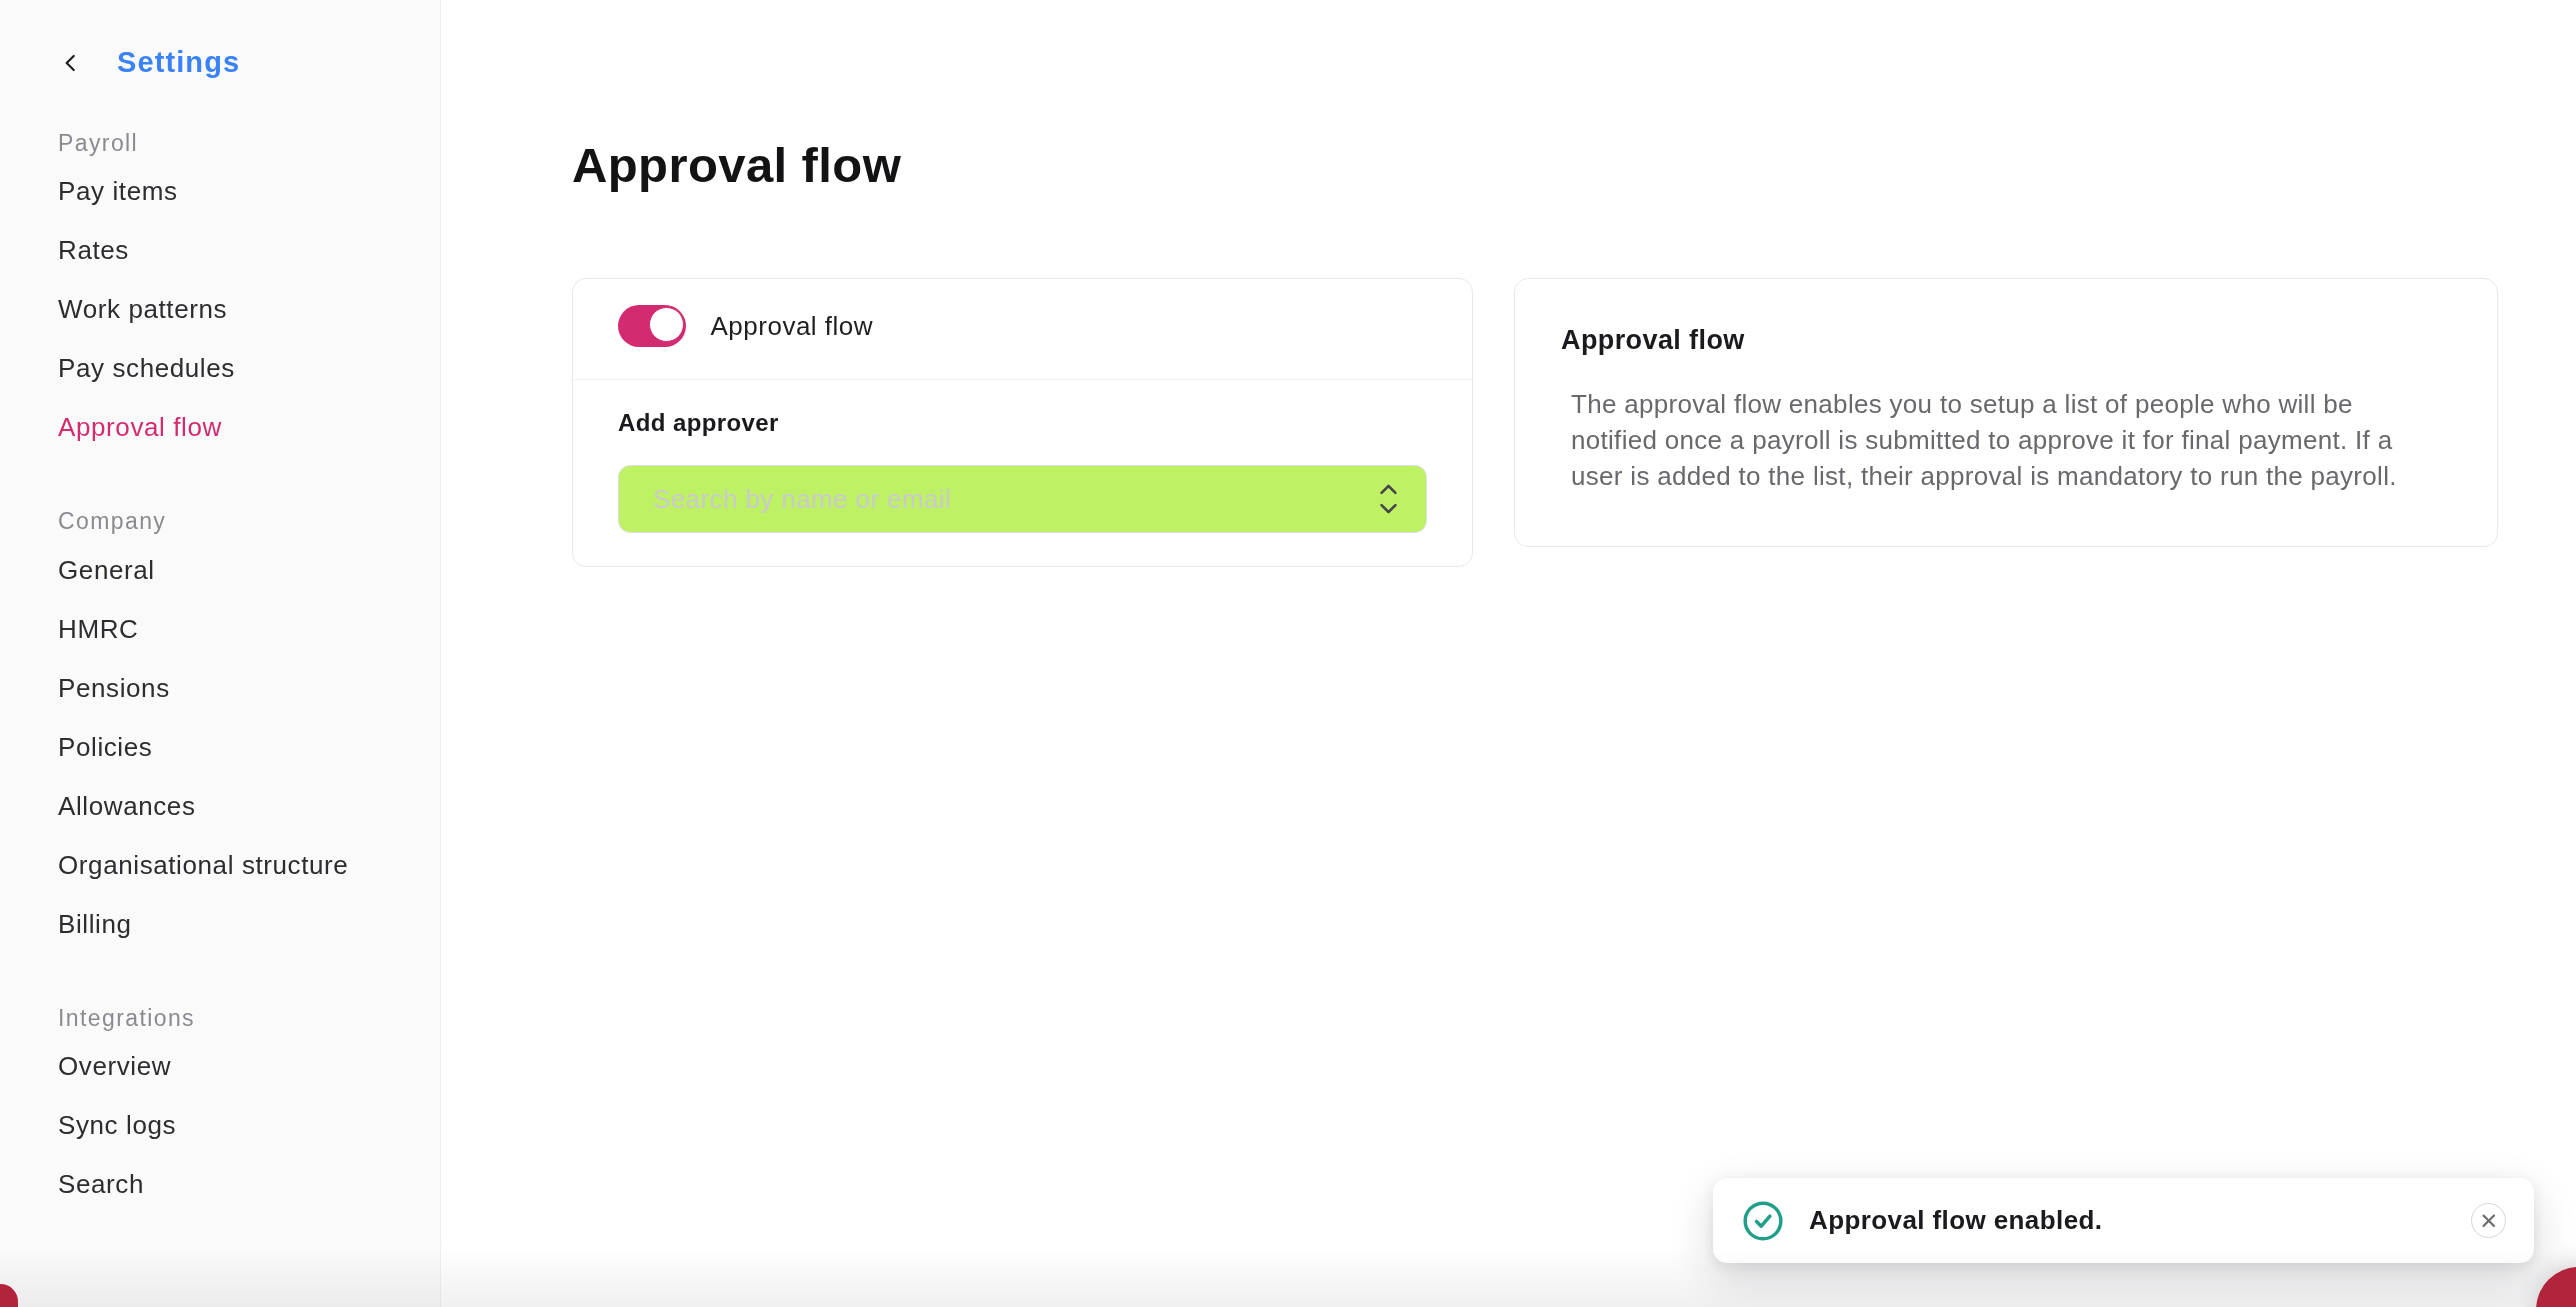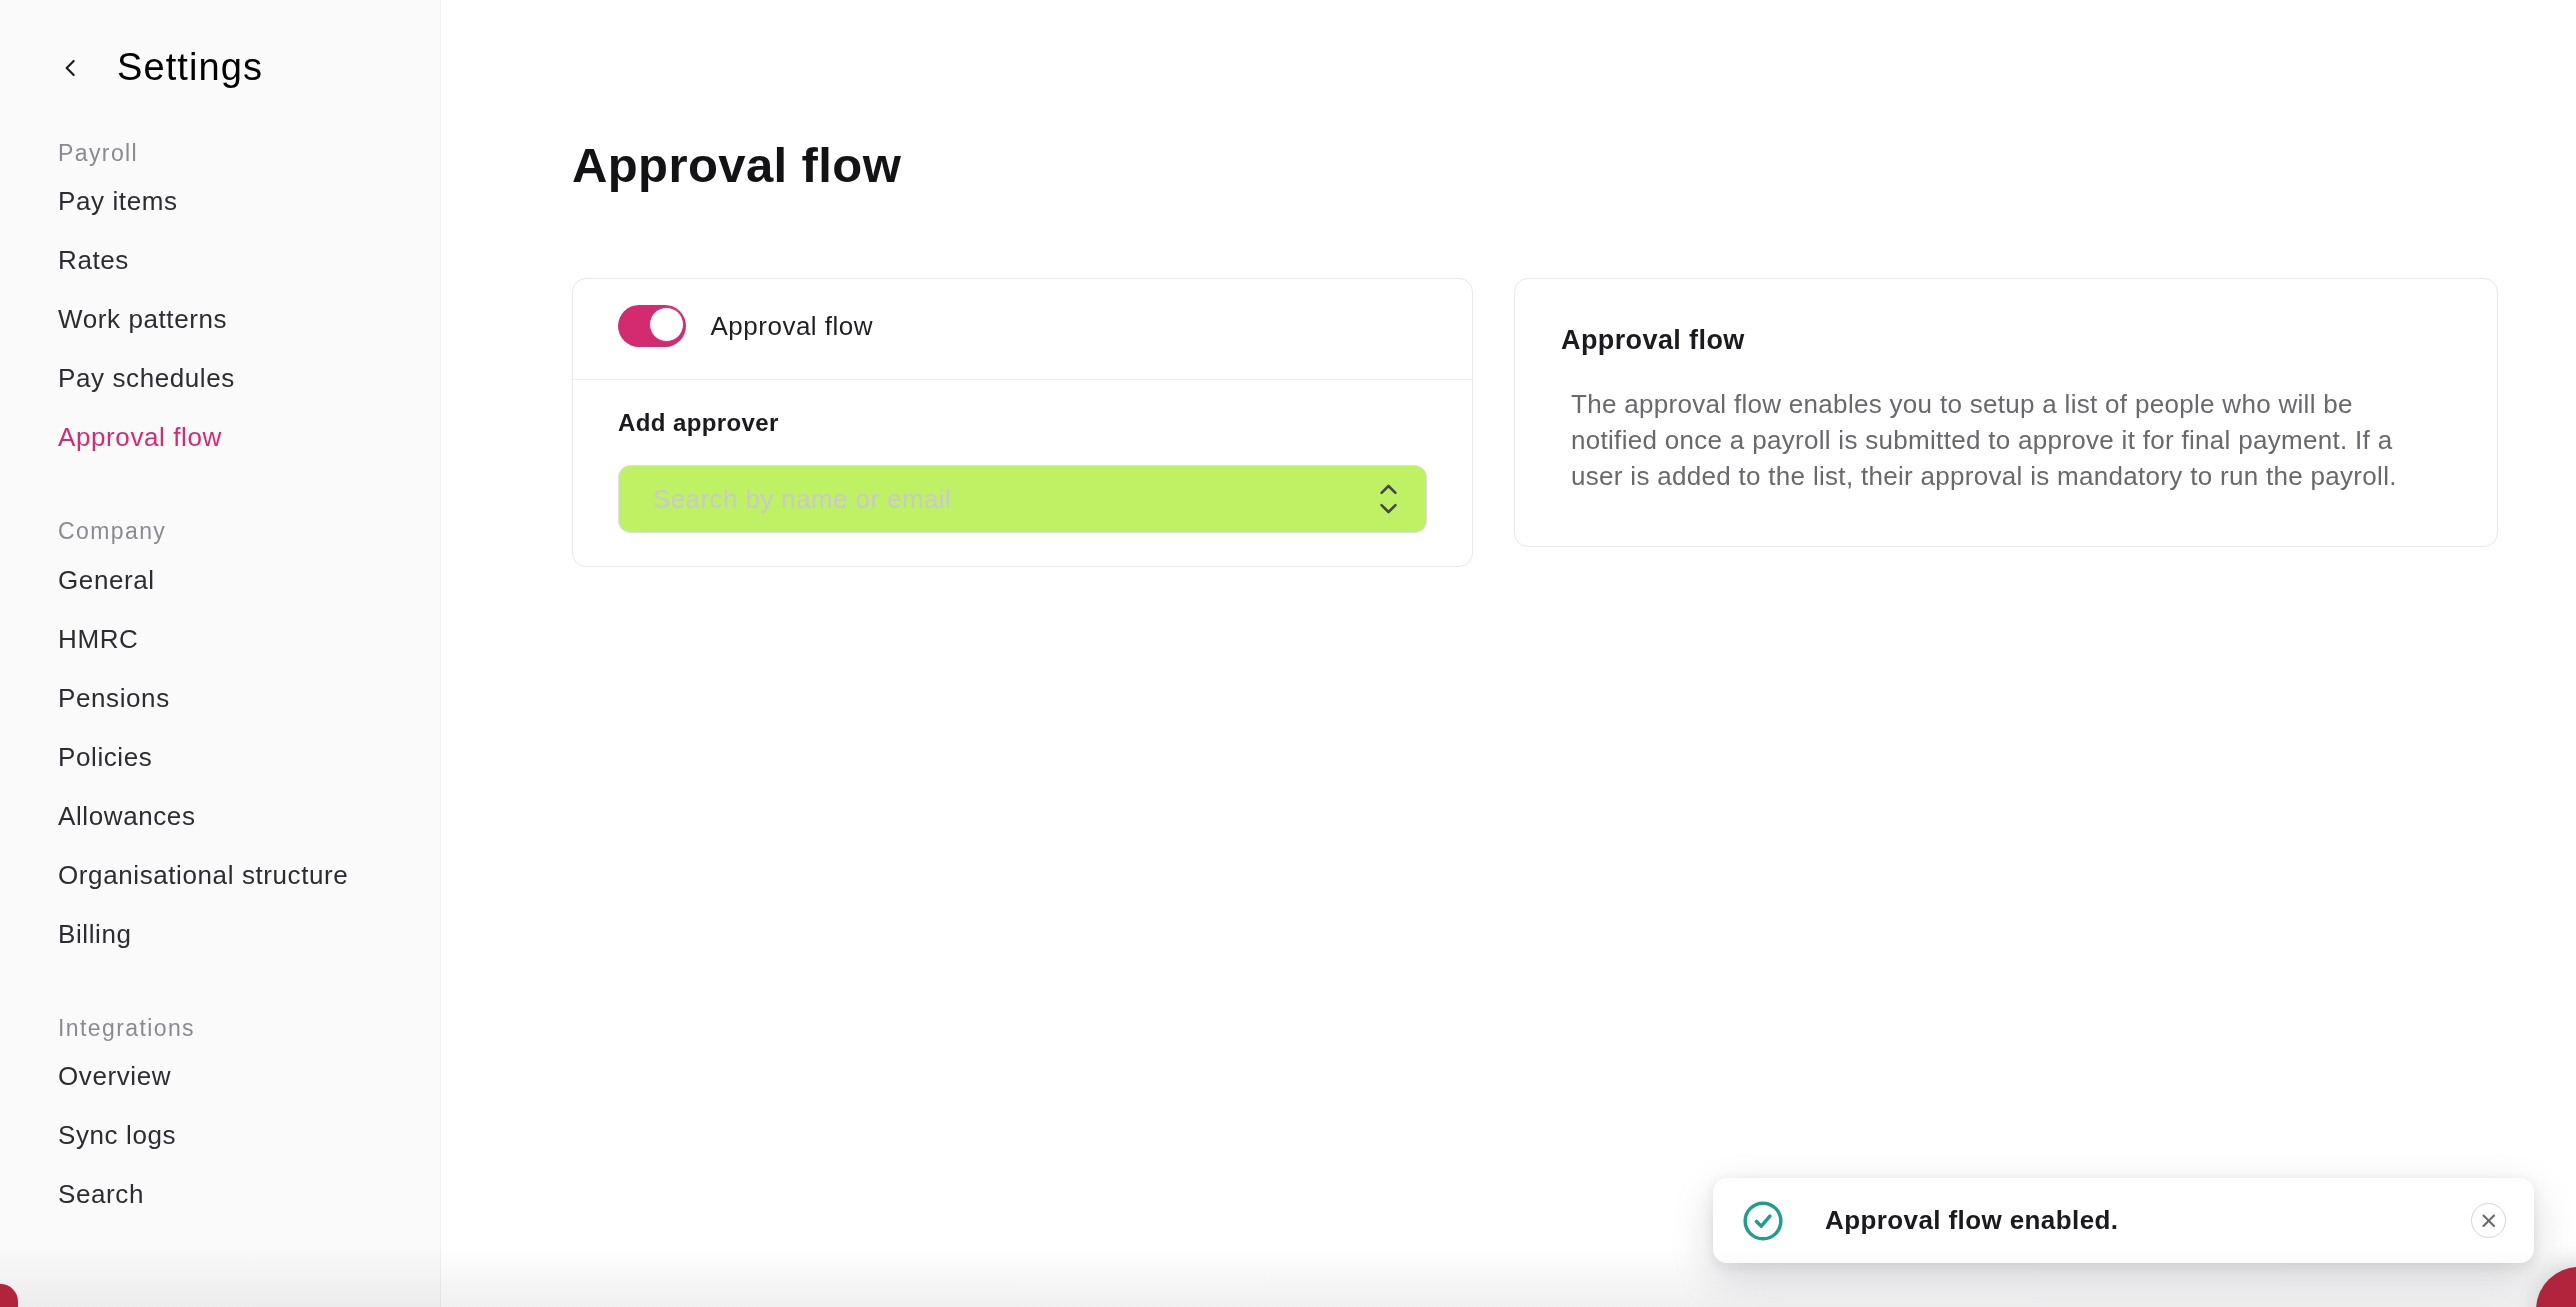--- a/index.html
+++ b/index.html
@@ -30,22 +30,22 @@
     background: #FAFAFA;
     border-right: 0.9px solid #EFEFF1;
     padding: 46px 26px 0 58px;
   }
   .sidebar-header {
     display: flex; align-items: center; gap: 33px;
     cursor: pointer; margin-bottom: 8.8px;
   }
   .sidebar-header .back-icon { display: inline-flex; }
   .sidebar-title {
-    font-size: 38px; font-weight: 400; letter-spacing: 1.1px;
-    color: #000000;
+    font-size: 29px; font-weight: 700; letter-spacing: 1.1px;
+    color: #3b82f6;
   }
   .nav-section-label {
     margin: 51px 0 5.3px;
     font-size: 23px; font-weight: 500; letter-spacing: 1.4px;
     color: var(--muted);
   }
   .nav-item {
     height: 59px; display: flex; align-items: center;
     font-size: 26px; font-weight: 400; letter-spacing: 0.6px;
     color: var(--ink-soft); cursor: pointer; text-align: right;
@@ -113,21 +113,21 @@
 
   
   .toast {
     position: absolute; left: 1713px; top: 1178px;
     width: 821px; height: 85px;
     background: #fff; border-radius: 14px;
     box-shadow: 0 16px 44px rgba(25,25,35,0.16), 0 3.5px 12.3px rgba(25,25,35,0.08);
     display: flex; align-items: center; gap: 26px;
     padding: 0 28px 0 30px;
   }
-  .toast-message { flex: 1; font-size: 26px; font-weight: 600; letter-spacing: 0.4px; color: #1B1B1F; margin-left: 16px; }
+  .toast-message { flex: 1; font-size: 26px; font-weight: 600; letter-spacing: 0.4px; color: #1B1B1F; }
   .toast-close {
     width: 35px; height: 35px; border-radius: 50%;
     border: 1.8px solid #D6D6DA; background: #fff;
     display: flex; align-items: center; justify-content: center;
     cursor: pointer; padding: 0;
   }
 
   
   .bottom-shade {
     position: absolute; left: 0; right: 0; bottom: 0; height: 61px;

